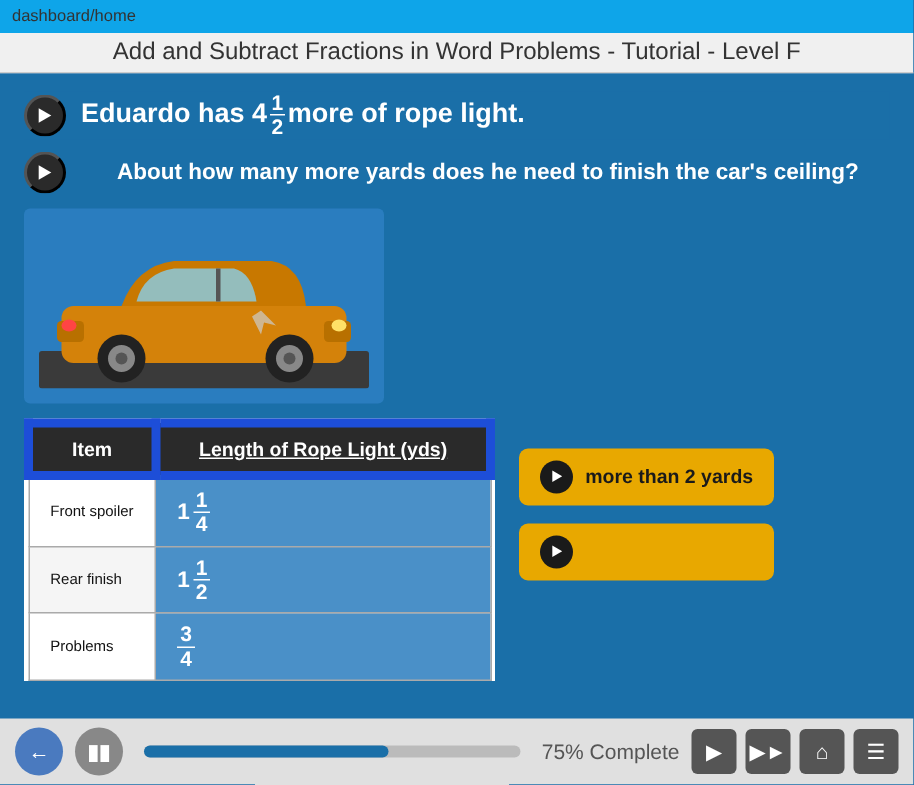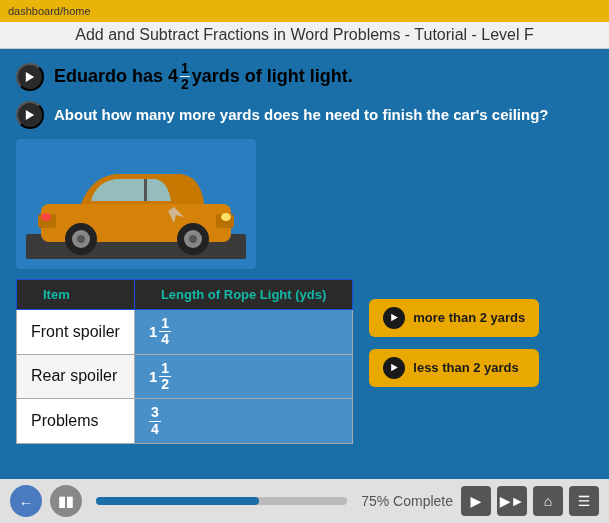--- a/index.html
+++ b/index.html
@@ -8,21 +8,21 @@
       width: 609px;
       height: 523px;
       font-family: Arial, sans-serif;
       background: #1a6fa8;
       overflow: hidden;
       position: relative;
     }
 
     
     #top-bar {
-      background: #eab308;
+      background: #0ea5e9;
       height: 22px;
       display: flex;
       align-items: center;
       padding: 0 8px;
     }
 
     #top-bar span {
       font-size: 11px;
       color: #333;
     }
@@ -64,21 +64,21 @@
       flex-shrink: 0;
     }
 
     .audio-btn svg {
       width: 14px;
       height: 14px;
       fill: white;
     }
 
     #problem1-text {
-      color: #000000;
+      color: #ffffff;
       font-size: 18px;
       font-weight: bold;
     }
 
     .fraction-inline {
       display: inline-flex;
       flex-direction: column;
       align-items: center;
       font-size: 14px;
       font-weight: bold;
@@ -92,20 +92,21 @@
     }
     .fraction-inline .frac-den {
       padding: 0 1px;
     }
 
     
     #problem2 {
       display: flex;
       align-items: center;
       margin-bottom: 10px;
+      gap: 24px;
     }
 
     #problem2-text {
       color: white;
       font-size: 15px;
       font-weight: bold;
     }
 
     
     #car-area {
@@ -141,34 +142,35 @@
 
     
     #data-table {
       border-collapse: collapse;
       background: white;
       min-width: 280px;
     }
 
     #data-table th {
       background: #2a2a2a;
-      color: #14b8a6;
+      color: #ffffff;
       font-size: 13px;
       font-weight: bold;
       padding: 7px 26px;
       text-align: left;
-      border: 1px solid #1d4ed8;
+      border: 6px solid #1d4ed8;
     }
 
     #data-table th:last-child {
       text-align: left;
+      text-decoration: underline;
     }
 
     #data-table td {
-      font-size: 16px;
+      font-size: 10px;
       padding: 6px 14px;
       border: 1px solid #aaa;
       color: #111;
     }
 
     #data-table td:last-child {
       text-align: center;
       background: #4a90c8;
       color: white;
       font-weight: bold;
@@ -335,21 +337,21 @@
   <div id="problem1">
     <button class="audio-btn">
       <svg viewBox="0 0 20 20">
           <polygon points="4,3 16,10 4,17"></polygon>
         </svg>
     </button>
     <div id="problem1-text">
       <span>Eduardo has 4</span><span class="fraction-inline">
         <span class="frac-num">1</span>
         <span class="frac-den">2</span>
-      </span><span>yards of light light.</span>
+      </span><span>more of rope light.</span>
     </div>
   </div>
 
   <div id="problem2">
     <button class="audio-btn">
       <svg viewBox="0 0 20 20">
           <polygon points="4,3 16,10 4,17"></polygon>
         </svg>
     </button>
     <div id="problem2-text">About how many more yards does he need to finish the car's ceiling?</div>
@@ -410,21 +412,21 @@
               <div class="mixed-frac">
                 <span class="whole">1</span>
                 <div class="frac-cell">
                   <span class="fn">1</span>
                   <span class="fd">4</span>
                 </div>
               </div>
             </td>
           </tr>
           <tr>
-            <td>Rear spoiler</td>
+            <td>Rear finish</td>
             <td>
               <div class="mixed-frac">
                 <span class="whole">1</span>
                 <div class="frac-cell">
                   <span class="fn">1</span>
                   <span class="fd">2</span>
                 </div>
               </div>
             </td>
           </tr>
@@ -451,21 +453,20 @@
             </svg>
           </div>
           <span>more than 2 yards</span>
         </button>
         <button class="answer-btn">
           <div class="audio-sm">
             <svg viewBox="0 0 20 20">
               <polygon points="4,3 16,10 4,17"></polygon>
             </svg>
           </div>
-          <span>less than 2 yards</span>
         </button>
       </div>
 
   </div>
 </div>
 
 <div id="bottom-bar">
   <button class="nav-btn" id="back-btn">←</button>
   <button class="nav-btn" id="pause-btn">▮▮</button>
   <div id="progress-bar-container">

